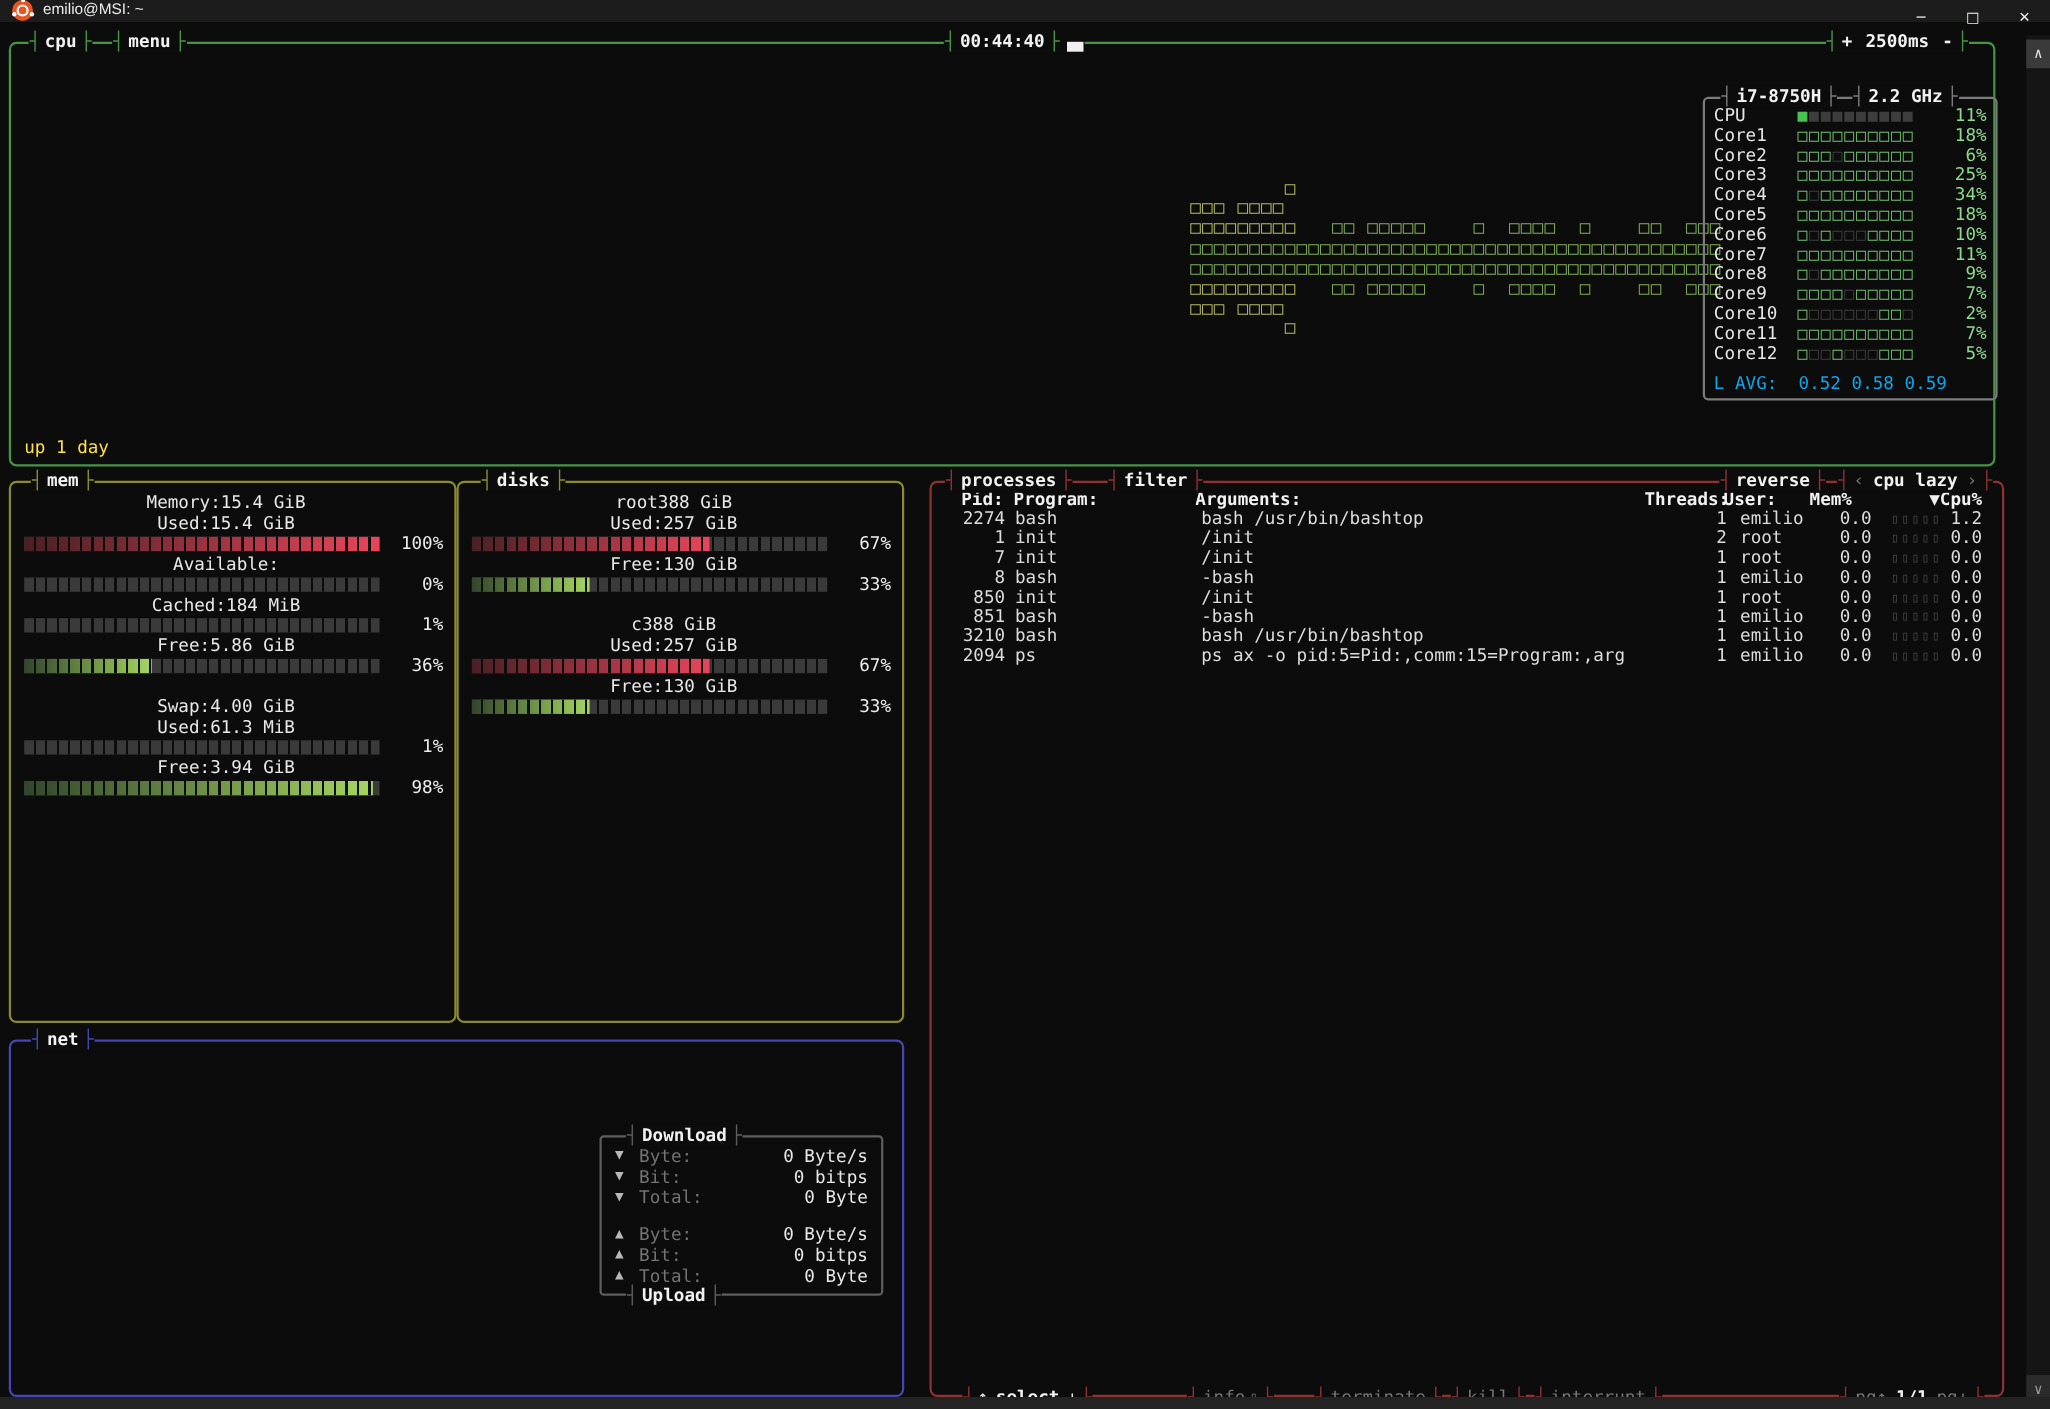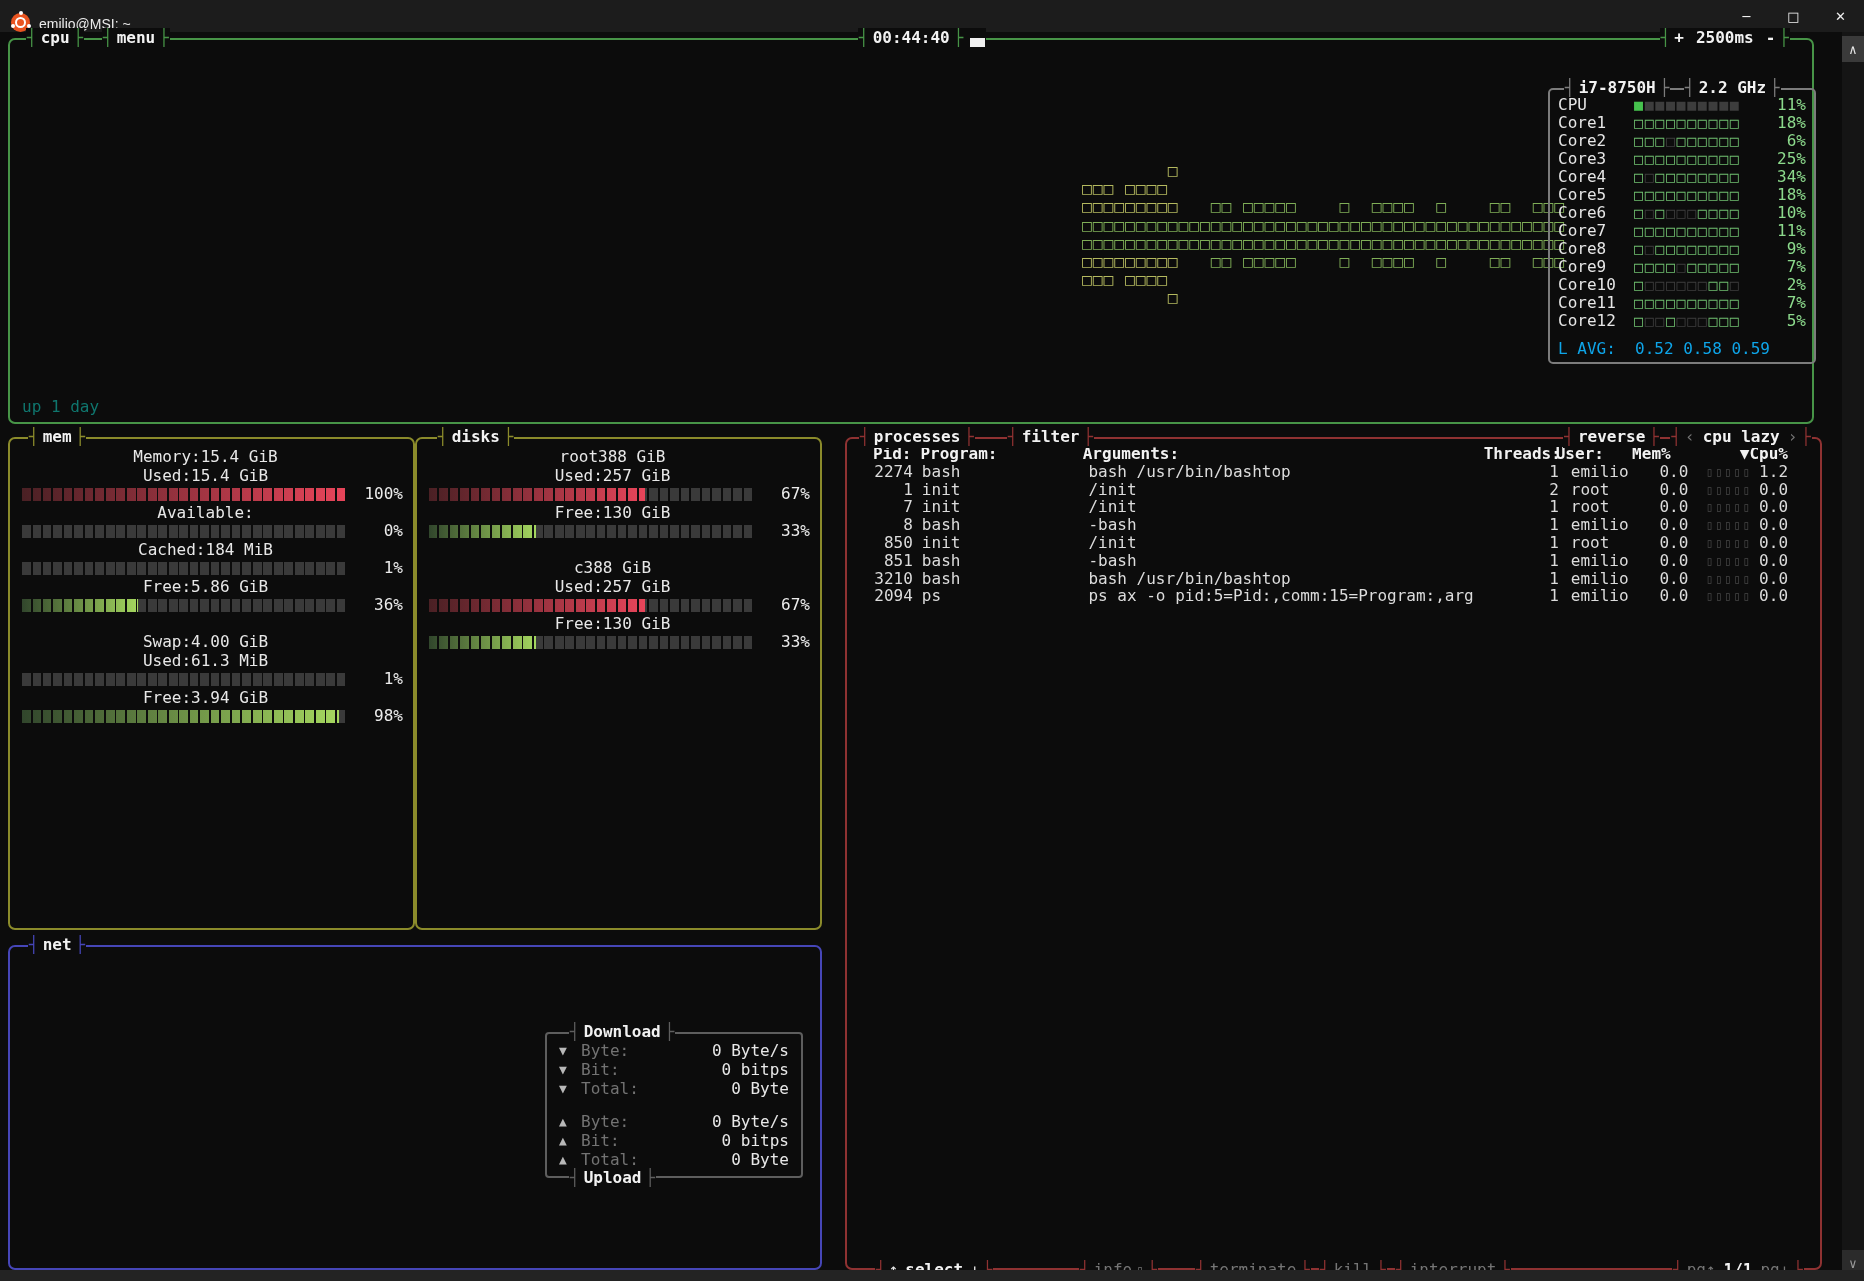--- a/index.html
+++ b/index.html
@@ -6,22 +6,22 @@
     --bg:#0c0c0c; --tb:#1c1c1c; --fg:#dcdcdc; --bold:#f2f2f2; --dim:#757575;
     --green:#479447; --olive:#8b8b2b; --red:#8f3232; --blue:#4646b8; --gray:#7c7c7c;
     --used1:#4a2024; --used2:#e8455a; --free1:#31462c; --free2:#a5d75f;
     --pctg:#8cd98c; --ly:#b4b95f; --lg:#7fae57;
   }
   *{box-sizing:border-box}
   html,body{margin:0;padding:0}
   body{width:1864px;height:1281px;background:var(--bg);overflow:hidden;position:relative;
        font-family:"DejaVu Sans Mono",monospace}
   
-  .titlebar{position:absolute;left:0;top:0;width:1864px;height:32px;background:var(--tb);
-    display:flex;align-items:flex-end;color:#eaeaea;font-family:"Liberation Sans",sans-serif;font-size:14px}
+  .titlebar{position:absolute;left:0;top:0;width:1864px;height:20px;background:var(--tb);
+    display:flex;align-items:flex-start;color:#eaeaea;font-family:"Liberation Sans",sans-serif;font-size:14px}
   .ubicon{width:19px;height:19px;border-radius:50%;background:#e95420;position:relative;margin:0 9px 0 11px;flex:0 0 auto}
   .ubicon::before{content:"";position:absolute;inset:4px;border:2px solid #fff;border-radius:50%}
   .ubicon::after{content:"";position:absolute;width:4px;height:4px;border-radius:50%;background:#fff;
     left:8px;top:-2px;box-shadow:-8px 13px 0 #fff,8px 13px 0 #fff}
   .winbtns{margin-left:auto;display:flex;height:32px}
   .winbtn{width:47px;height:32px;display:flex;align-items:center;justify-content:center;
     color:#f0f0f0;font-size:13px;font-family:"DejaVu Sans",sans-serif}
   
   .terminal{position:absolute;left:0;top:32px;width:1842px;height:1249px;color:var(--fg);
     font-size:16px;line-height:18.5px}
@@ -35,21 +35,21 @@
   .btitle{position:absolute;top:-12px;height:21px;background:var(--bg);display:flex;align-items:center;white-space:pre;padding:0 1px}
   .btitle.bottom{top:auto;bottom:-13px}
   .pipe{color:var(--bc);font-weight:normal}
   .bt{color:var(--bold);font-weight:bold;padding:0 4px}
   .bt.nb{font-weight:bold}
   .bt.dim{color:var(--dim);font-weight:normal}
   .tofu{color:var(--dim);font-size:12px;padding-right:4px}
   .cursorblk{display:inline-block;width:15px;height:9px;background:#f0f0f0;margin:8px 0 0 7px}
   
   .cpubox{left:8px;top:6px;width:1806px;height:386px;--bc:var(--green)}
-  .uptime{position:absolute;left:12px;bottom:6px;color:#0f766e}
+  .uptime{position:absolute;left:12px;bottom:6px;color:#fde047}
   
   .logo{position:absolute;left:1072px;top:122px;white-space:pre;letter-spacing:1.1px;line-height:18.2px}
   .logo .ly{color:var(--ly)} .logo .lg{color:var(--lg)}
   
   .corebox{left:1548px;top:56px;width:268px;height:276px;--bc:var(--gray);border-radius:5px}
   .corelist{position:absolute;left:0;right:0;top:6px;padding:0 8px}
   .crow{display:flex;align-items:center;height:18px}
   .cname{width:76px;color:#e6e6e6}
   .cbar{flex:1;font-size:15px;letter-spacing:1.6px;line-height:15px}
   .cbar .gon{font-style:normal;color:#6fbf6f}
@@ -78,21 +78,21 @@
   .netbox{left:8px;top:913px;width:814px;height:325px;--bc:var(--blue)}
   .netinner{left:545px;top:1000px;width:258px;height:146px;--bc:#5e5e5e;border-radius:4px}
   .netlist{position:absolute;left:0;right:0;top:8px;padding:0 12px}
   .nrow{display:flex;align-items:center;height:19px}
   .narrow{width:22px;color:#b8b8b8;font-size:13px}
   .nname{color:#737373}
   .nval{margin-left:auto;color:#e8e8e8}
   .ngap{height:14px}
   
   .procbox{left:845px;top:405px;width:977px;height:833px;--bc:var(--red)}
-  .prow{display:flex;height:17.8px;padding:0 32px 0 10px}
+  .prow{display:flex;align-items:center;height:17.8px;padding:0 18px 0 10px}
   .prow.head{font-weight:bold;color:var(--bold);margin-top:6px}
   .c-pid{width:57px;text-align:right}
   .c-prog{margin-left:9px;width:170px}
   .c-args{width:420px;overflow:hidden;white-space:pre}
   .c-thr{width:60px;text-align:right}
   .c-user{margin-left:12px;width:80px}
   .c-mem{width:40px;text-align:right}
   .c-graph{margin-left:10px;width:62px;color:#484848;font-size:12px;letter-spacing:2px;text-align:center}
   .c-cpu{flex:1;text-align:right}
   .farrow{color:#e8e8e8;padding:0 3px}

